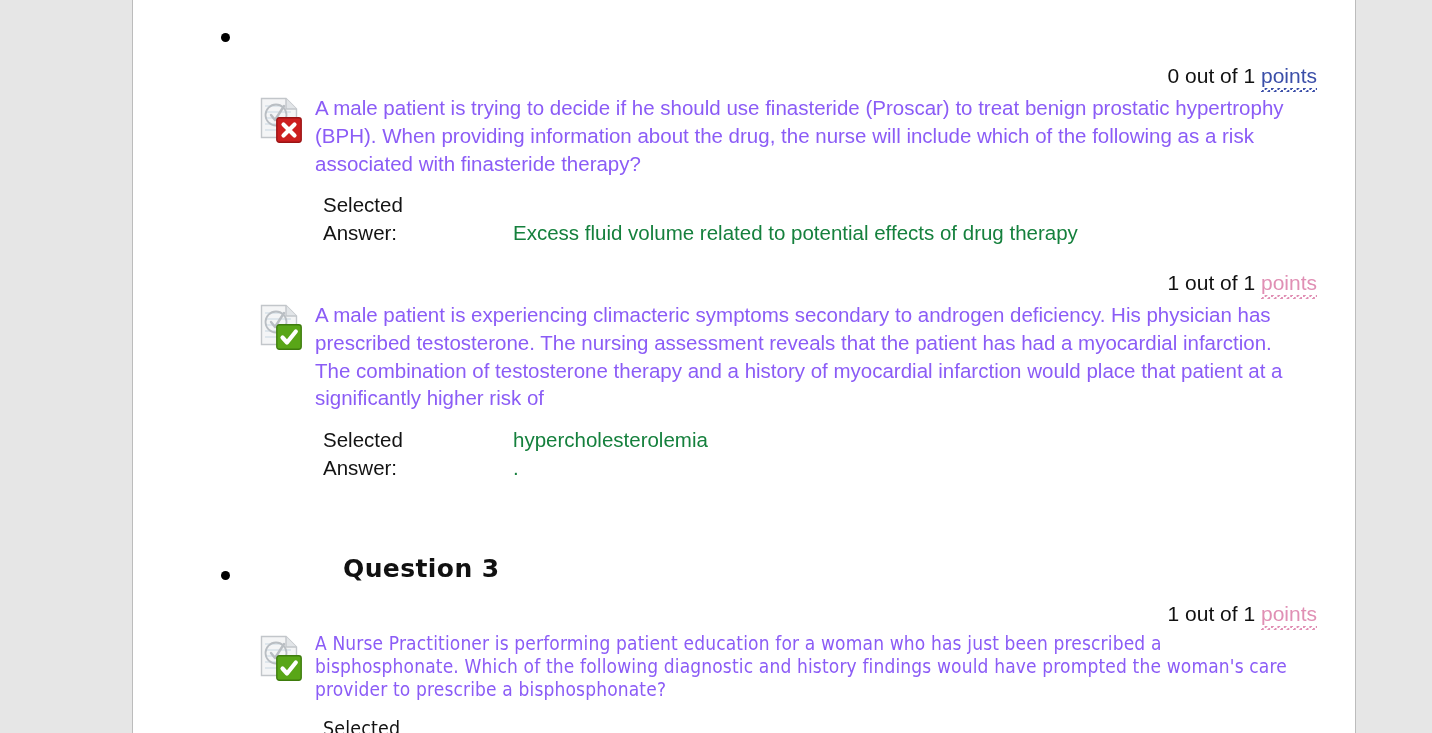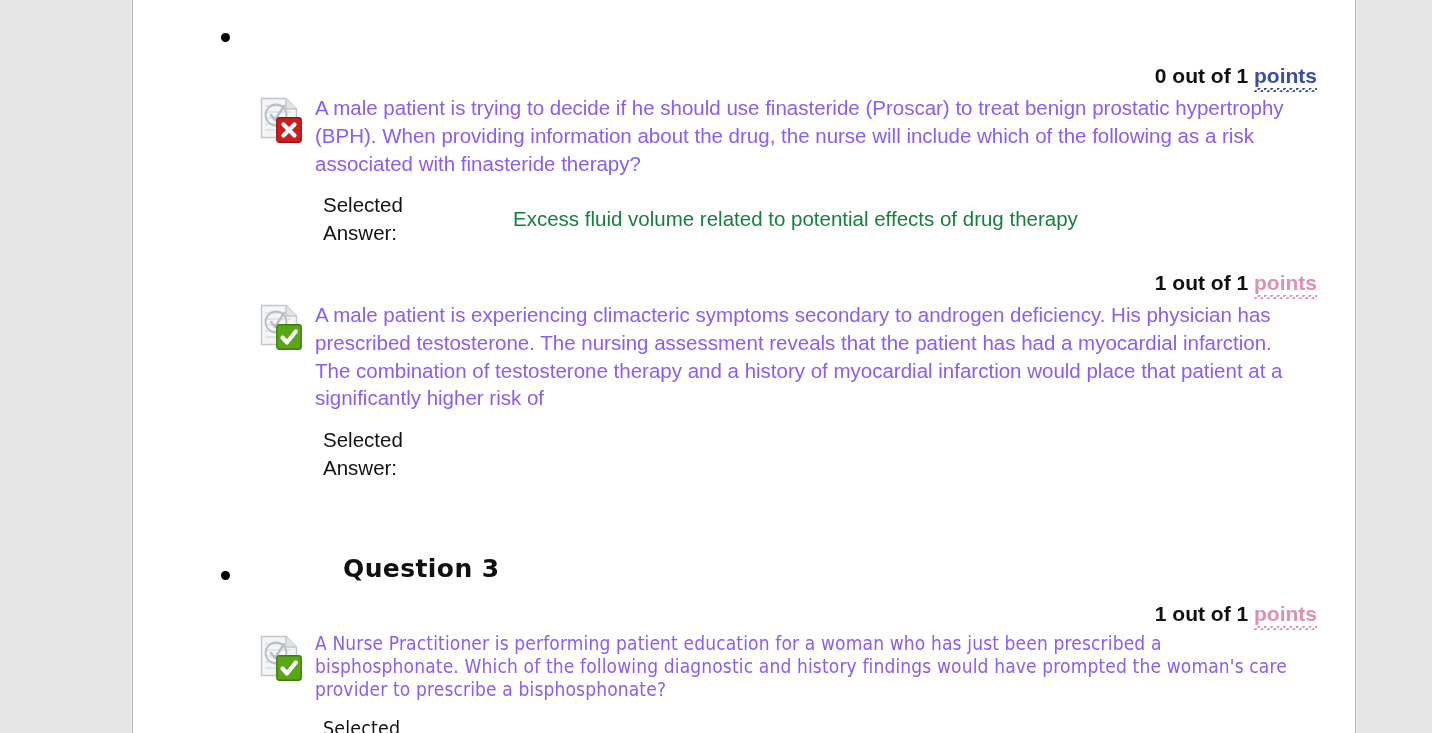--- a/index.html
+++ b/index.html
@@ -64,21 +64,20 @@
     font-size: 25px;
     color: #111;
     letter-spacing: 0.4px;
     white-space: nowrap;
   }
   .points-row {
     position: relative;
     height: 30px;
     text-align: right;
     padding-right: 38px;
-    font-weight: bold;
   }
   .points-text {
     font-family: "Liberation Sans", sans-serif;
     font-size: 21px;
     color: #111;
     white-space: nowrap;
   }
   .spellword {
     position: relative;
     display: inline-block;
@@ -124,21 +123,21 @@
     line-height: 23.2px;
     letter-spacing: 0.15px;
   }
 
   
   .answer-row {
     position: relative;
     margin-left: 190px;
     margin-top: 14px;
     display: flex;
-    align-items: center;
+    align-items: flex-end;
   }
   .answer-label {
     width: 190px;
     flex: 0 0 190px;
     font-family: "Liberation Sans", sans-serif;
     font-size: 20.5px;
     line-height: 28px;
     color: #131313;
   }
   .answer-value {
@@ -246,20 +245,21 @@
               <svg class="badge" viewBox="0 0 26 26">
                 <rect x="0.8" y="0.8" width="24.4" height="24.4" rx="2.4" fill="#59a617" stroke="#3e7c0d" stroke-width="1.4"></rect>
                 <path d="M6.5 13.5 L11 18.5 L19.8 7.5" fill="none" stroke="#ffffff" stroke-width="4.2" stroke-linecap="round" stroke-linejoin="round"></path>
               </svg>
             </span>
           </span>
           <div class="q-text">A male patient is experiencing climacteric symptoms secondary to androgen deficiency. His physician has prescribed testosterone. The nursing assessment reveals that the patient has had a myocardial infarction. The combination of testosterone therapy and a history of myocardial infarction would place that patient at a significantly higher risk of</div>
         </div>
         <div class="answer-row">
           <div class="answer-label">Selected<br>Answer:</div>
+          <div class="answer-value">hypercholesterolemia<br>.</div>
         </div>
       </div>
 
       <div class="q-block" id="q3">
         <div class="q-head-row">
           <span class="bullet"></span>
           <span class="q-title">Question 3</span>
         </div>
         <div class="points-row">
           <span class="points-text"><span>1 out of 1 </span><span class="spellword spell-pink">points</span></span>

